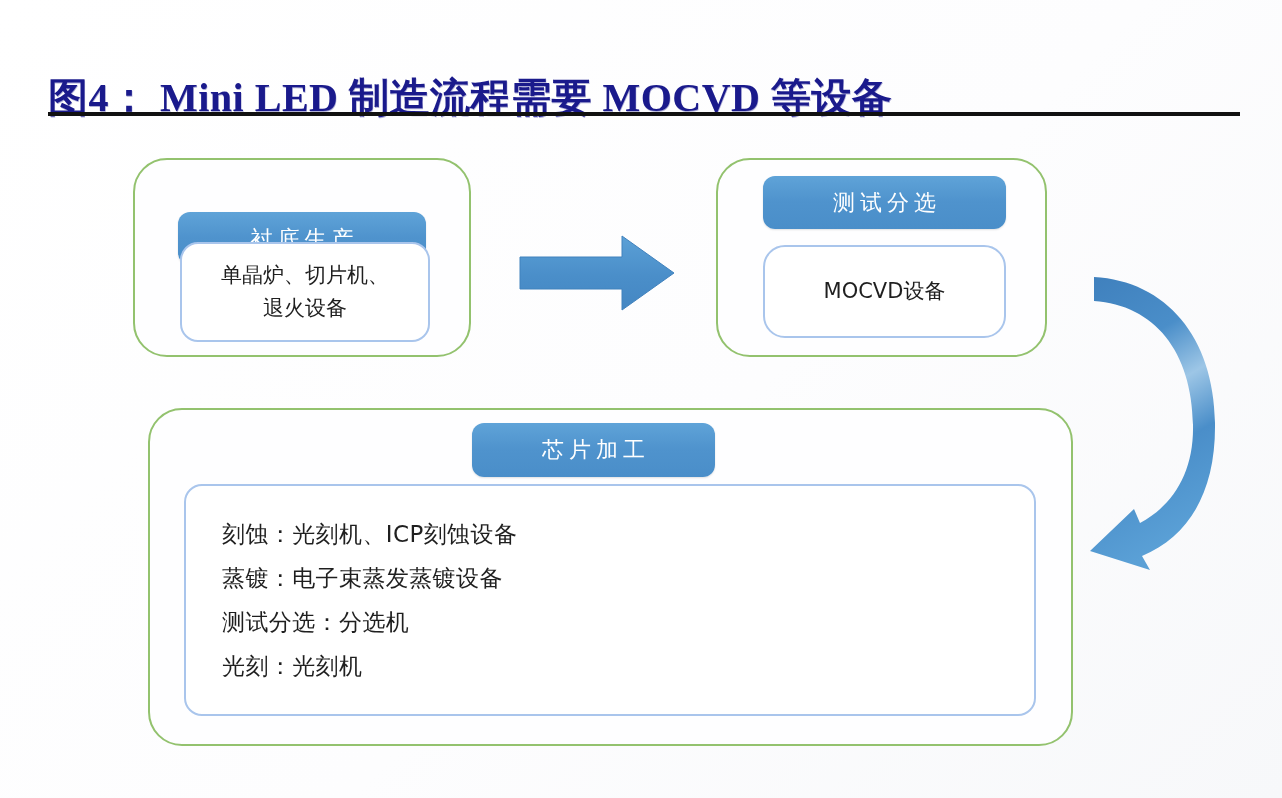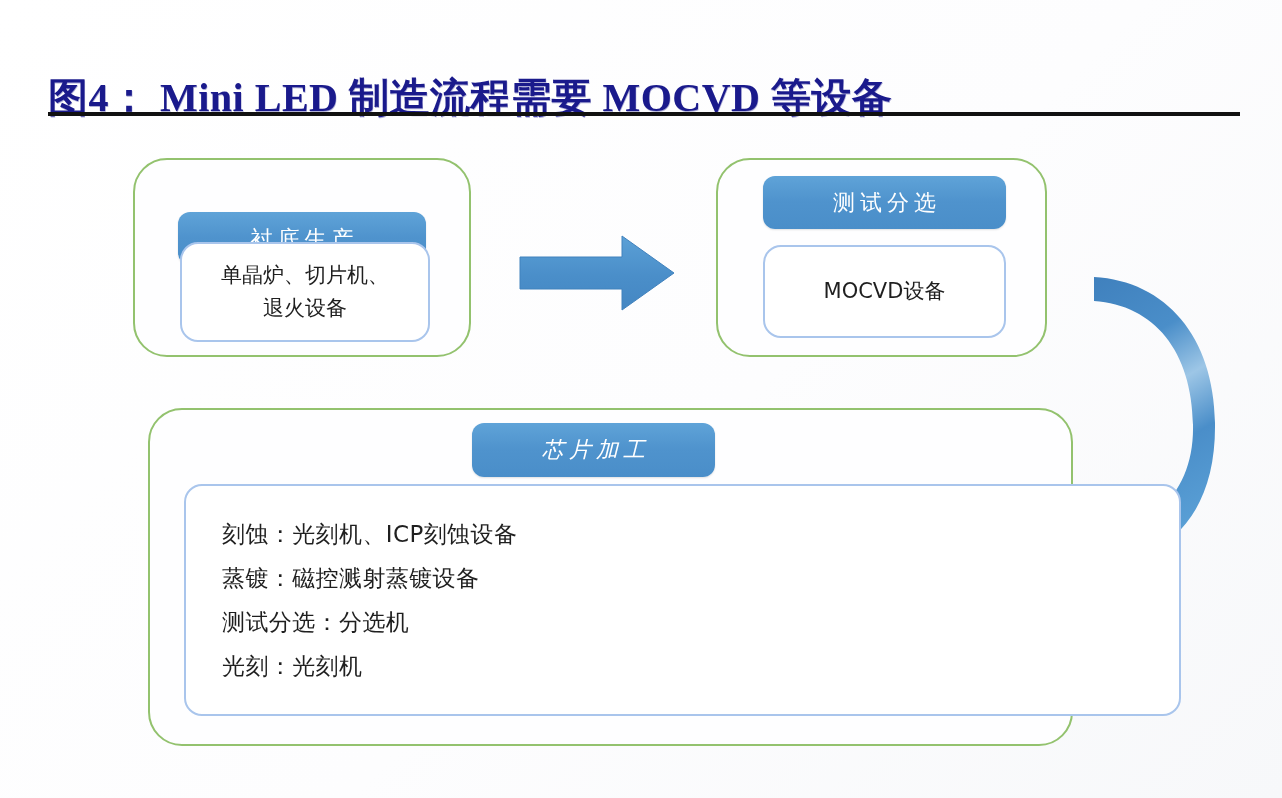--- a/index.html
+++ b/index.html
@@ -127,40 +127,40 @@
     left: 763px;
     top: 176px;
     width: 243px;
     height: 53px;
   }
   #stage-epitaxy-body {
     left: 763px;
     top: 245px;
     width: 243px;
     height: 93px;
+    border-radius: 22px;
   }
 
   
   #stage-chip {
     left: 148px;
     top: 408px;
     width: 925px;
     height: 338px;
   }
   #stage-chip-header {
     left: 472px;
     top: 423px;
     width: 243px;
     height: 54px;
-    font-style: italic;
   }
   #stage-chip-body {
     left: 184px;
     top: 484px;
-    width: 997px;
+    width: 852px;
     height: 232px;
     align-items: flex-start;
     justify-content: center;
     padding: 0 0 0 36px;
     text-align: left;
   }
   #stage-chip-body .line {
     font-size: 23px;
     line-height: 44px;
     letter-spacing: 0.4px;
@@ -243,18 +243,18 @@
                C104,76 66,30 6,26 Z" fill="url(#gradArrowC)" stroke="none"></path>
     </svg>
   </div>
 
   <div class="stage-outer" id="stage-chip"></div>
 
   <div class="stage-header" id="stage-chip-header">芯片加工</div>
 
   <div class="stage-body" id="stage-chip-body">
     <span class="line">刻蚀：光刻机、ICP刻蚀设备</span>
-    <span class="line">蒸镀：磁控溅射蒸镀设备</span>
+    <span class="line">蒸镀：电子束蒸发蒸镀设备</span>
     <span class="line">测试分选：分选机</span>
     <span class="line">光刻：光刻机</span>
   </div>
 
 </div>
 
 </body></html>

